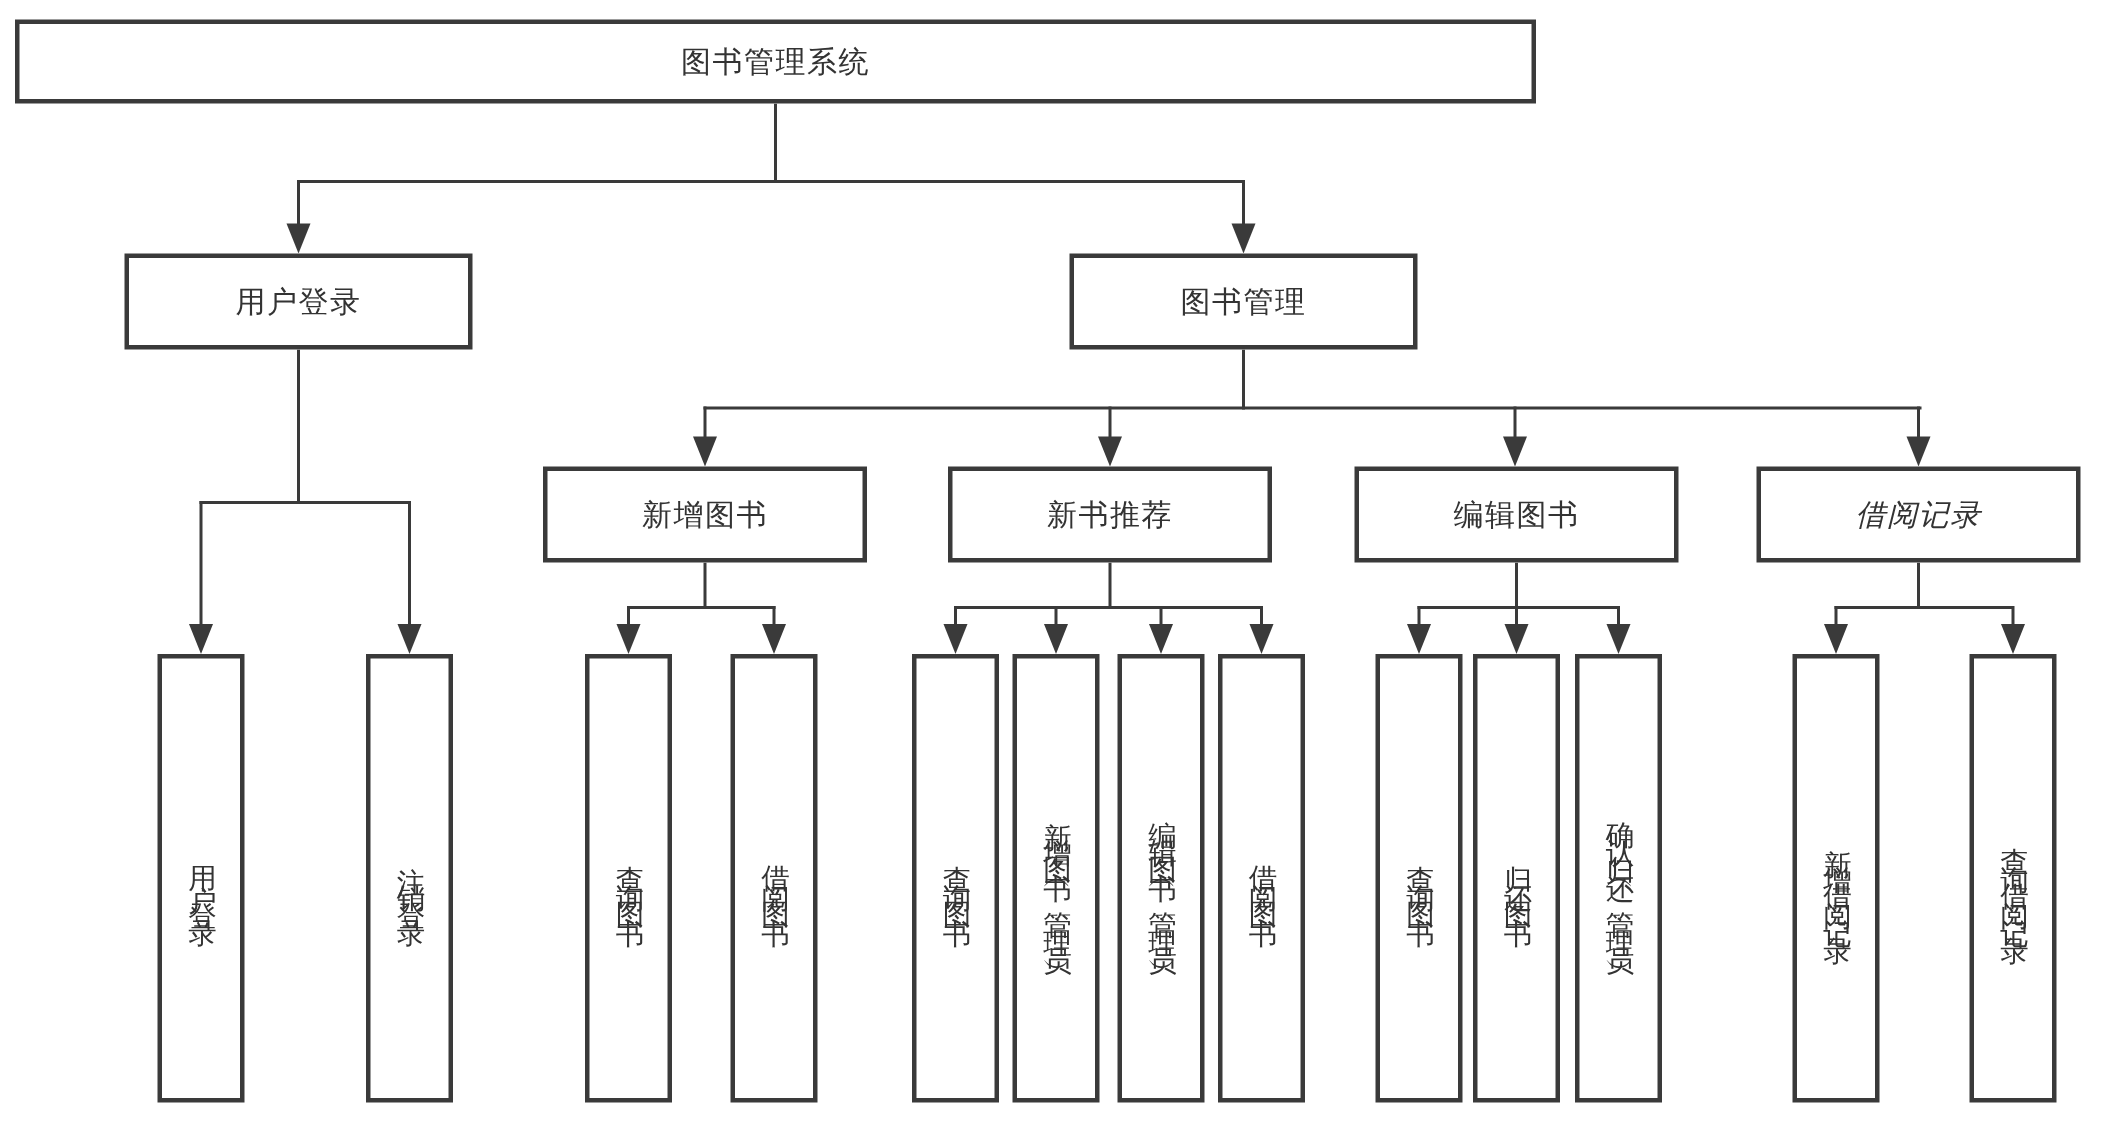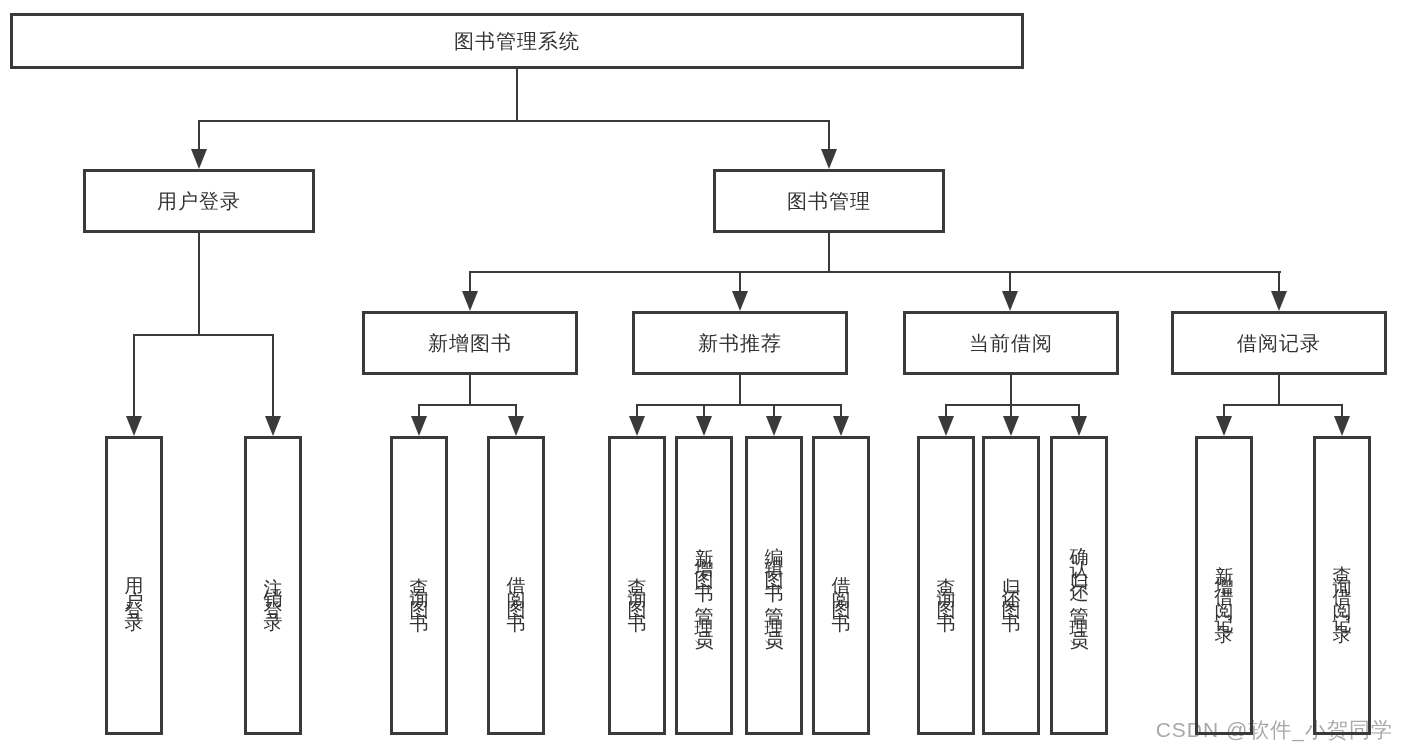--- a/index.html
+++ b/index.html
@@ -60,24 +60,24 @@
 
   <div class="hbox" style="left:362px; top:311px; width:216px; height:64px;">
     <span>新增图书</span>
   </div>
 
   <div class="hbox" style="left:632px; top:311px; width:216px; height:64px;">
     <span>新书推荐</span>
   </div>
 
   <div class="hbox" style="left:903px; top:311px; width:216px; height:64px;">
-    <span>当前借阅</span>
+    <span>编辑图书</span>
   </div>
 
-  <div class="hbox" style="left:1171px; top:311px; width:216px; height:64px;">
+  <div class="hbox" style="left:1171px; top:311px; width:216px; height:64px;font-style:italic;">
     <span>借阅记录</span>
   </div>
 
   <div class="leaf" style="left:105px;">
     <span>用户登录</span>
   </div>
   <div class="leaf" style="left:244px;">
     <span>注销登录</span>
   </div>
 
@@ -170,15 +170,14 @@
   <div class="vl" style="left:1078px; top:404px; height:16px;"></div>
   <div class="arrow" style="left:1071px; top:416px;"></div>
 
   <div class="vl" style="left:1278px; top:375px; height:31px;"></div>
   <div class="hl" style="left:1223px; top:404px; width:119px;"></div>
   <div class="vl" style="left:1223px; top:404px; height:16px;"></div>
   <div class="arrow" style="left:1216px; top:416px;"></div>
   <div class="vl" style="left:1341px; top:404px; height:16px;"></div>
   <div class="arrow" style="left:1334px; top:416px;"></div>
 
-  <div class="watermark">CSDN @软件_小贺同学</div>
 
 </div>
 
 </body></html>

